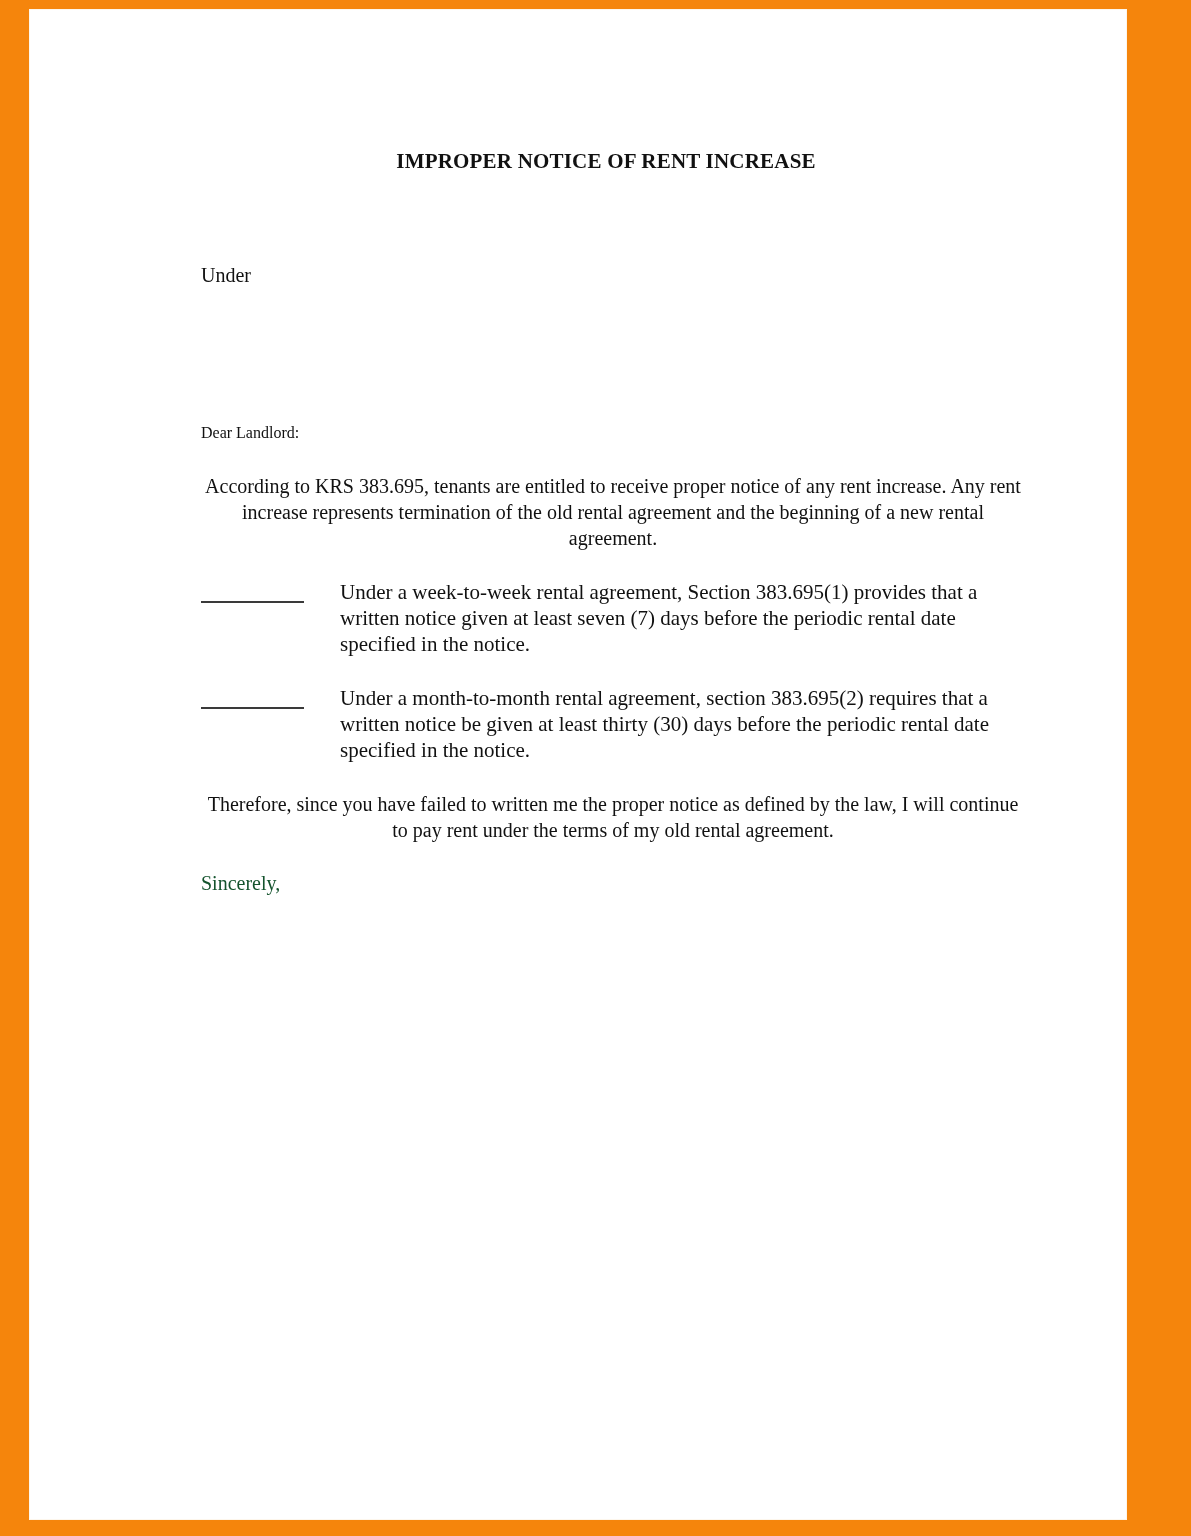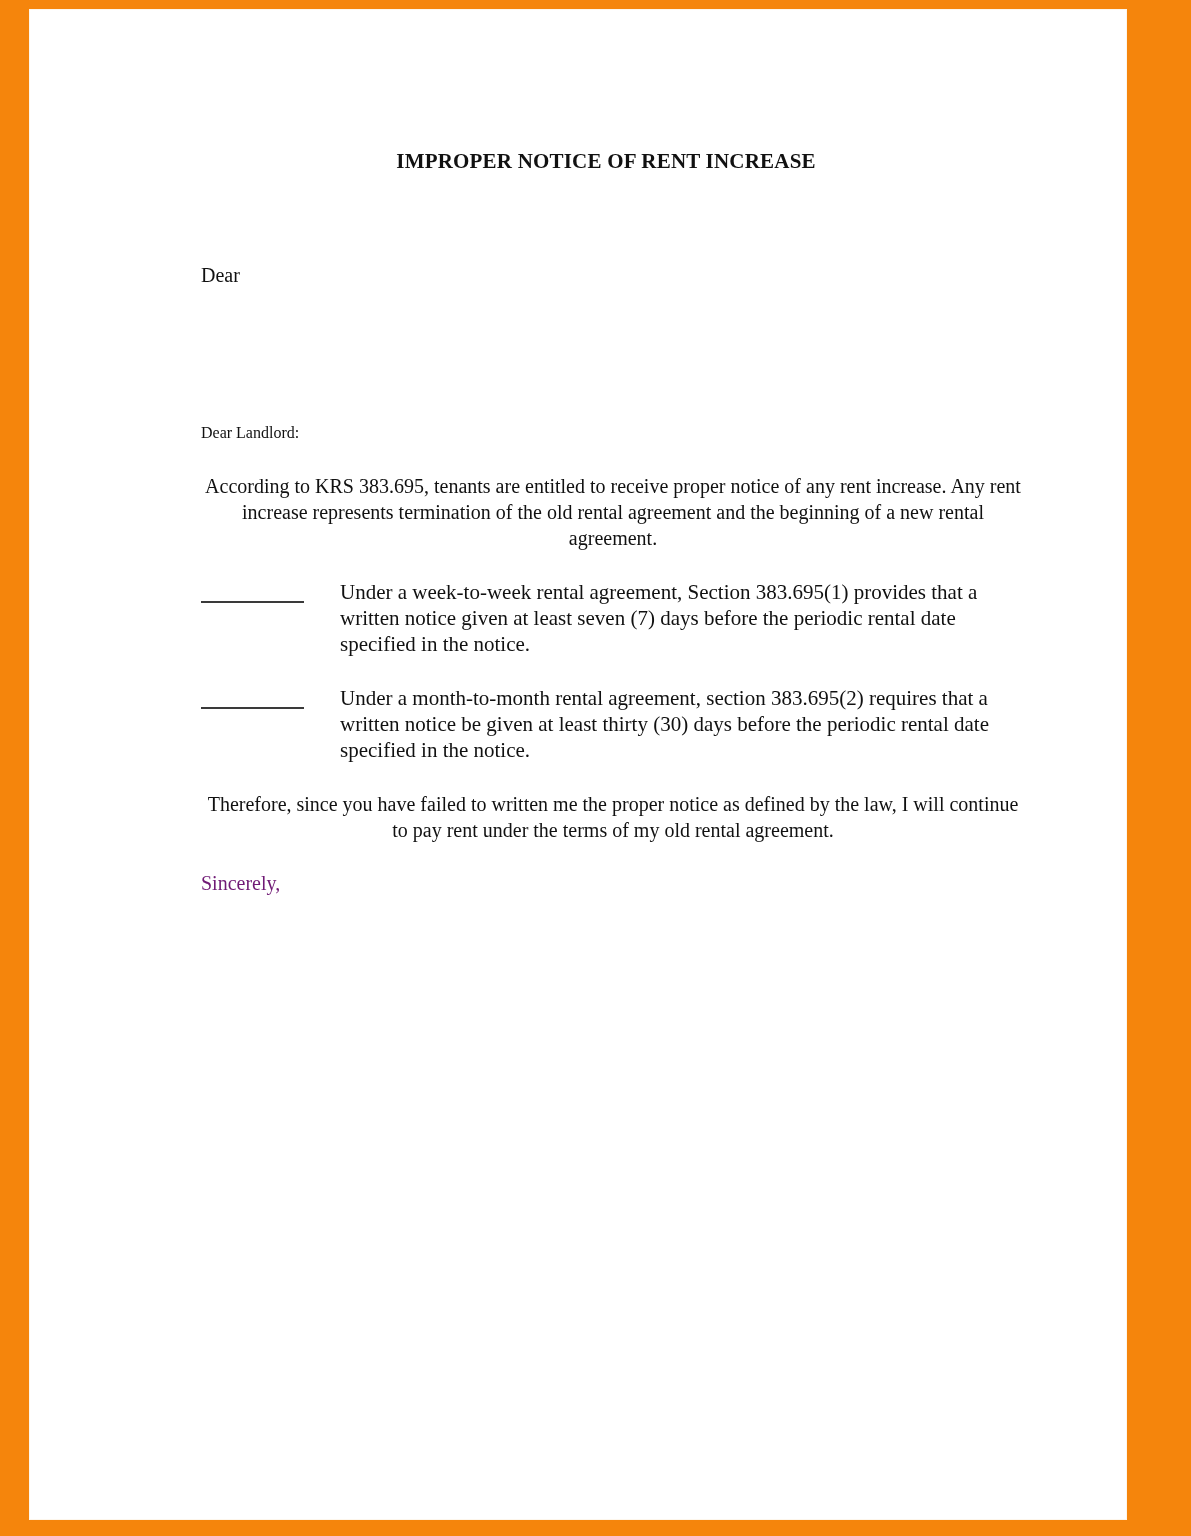--- a/index.html
+++ b/index.html
@@ -90,21 +90,21 @@
 
   .para-intro  { top: 464px; }
   .para-final  { top: 782px; }
 
   .closing {
     position: absolute;
     left: 0;
     top: 861px;
     font-size: 20px;
     line-height: 26px;
-    color: #701a75;
+    color: #14532d;
   }
 
   
   .clause {
     position: absolute;
     left: 0;
     width: 824px;
   }
   .clause-1 { top: 570px; }
   .clause-2 { top: 676px; }
@@ -131,21 +131,21 @@
 </head>
 <body>
 
 <div id="page-frame">
   <div id="paper">
 
     <div id="document-body">
 
       <div class="doc-title">IMPROPER NOTICE OF RENT INCREASE</div>
 
-      <div class="date-line">Dear</div>
+      <div class="date-line">Under</div>
 
       <div class="salutation">Dear Landlord:</div>
 
       <div class="para para-intro">According to KRS 383.695, tenants are entitled to receive proper notice of any rent increase.  Any rent increase represents termination of the old rental agreement and the beginning of a new rental agreement.</div>
 
       <div class="clause clause-1">
         <div class="clause-rule"></div>
         <div class="clause-text">Under a week-to-week rental agreement, Section 383.695(1) provides that a written notice given at least seven (7) days before the periodic rental date specified in the notice.</div>
       </div>
 

